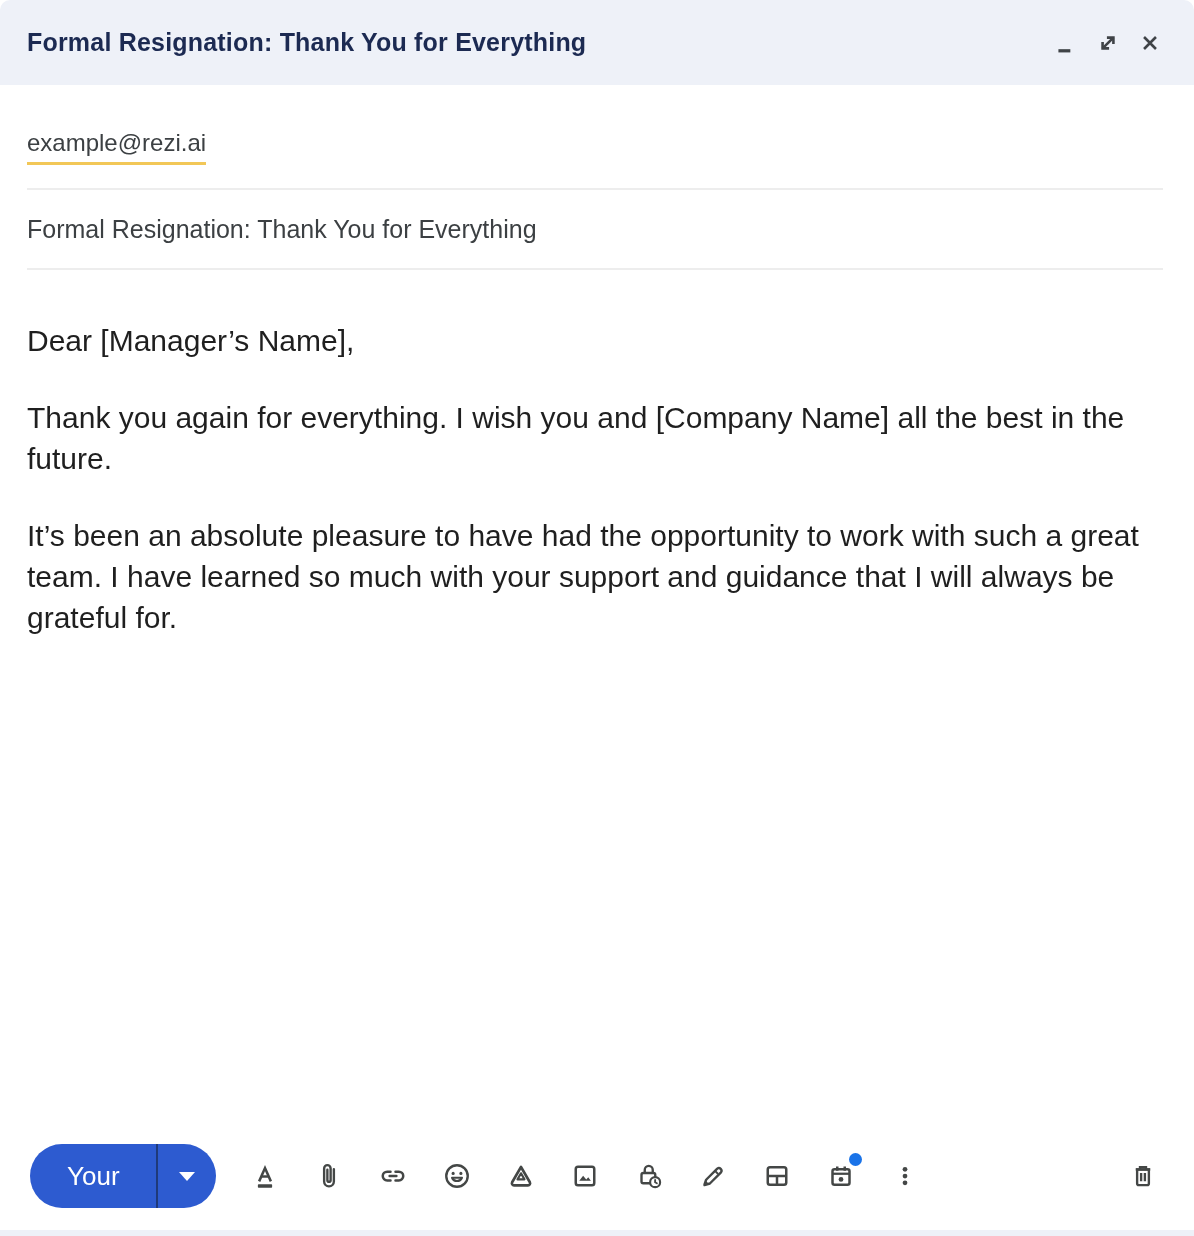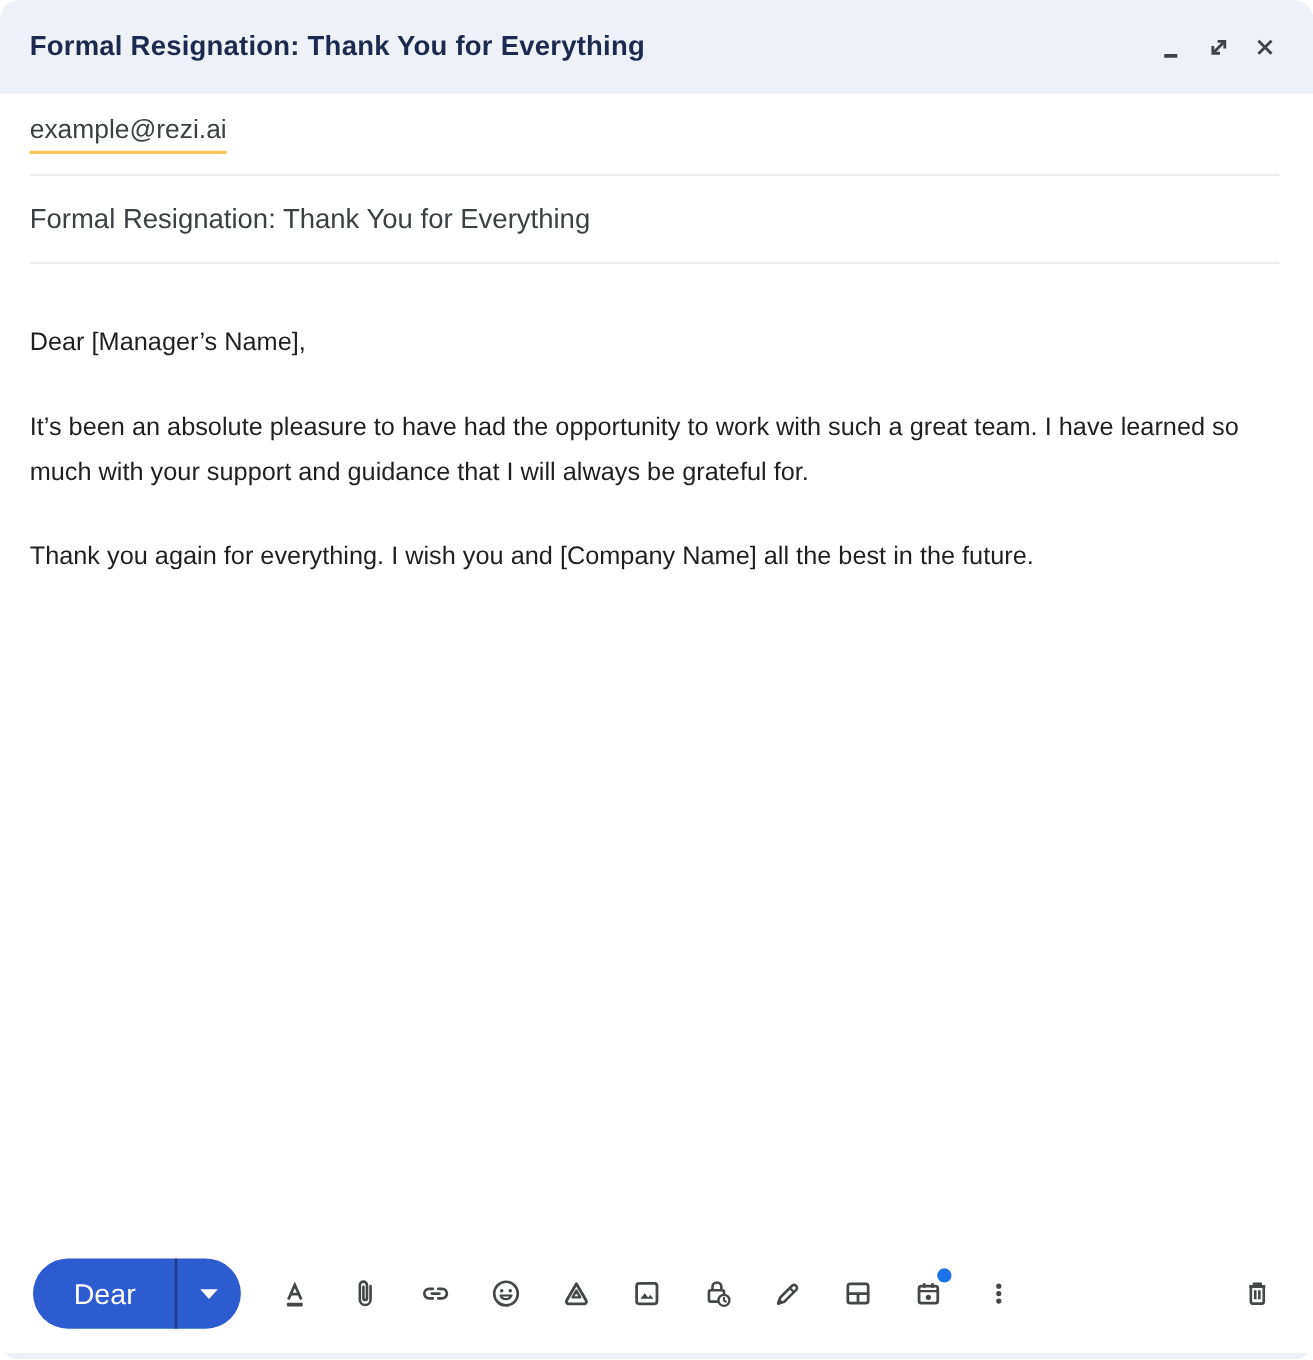--- a/index.html
+++ b/index.html
@@ -3,40 +3,40 @@
 <meta charset="utf-8">
 <style>
   :root{
     --send-blue:#2d5bd0; --send-divider:#1f3a7a; --header-bg:#eef1f8;
     --chip-underline:#f2c757; --notify-dot:#1a73e8; --icon-gray:#444746;
     --title-navy:#1c2a52; --divider:#ededed; --field-text:#3c4043; --body-text:#1f1f1f;
   }
   *{margin:0;padding:0;box-sizing:border-box;}
   html,body{background:#fff;}
   body{font-family:"Liberation Sans","DejaVu Sans",sans-serif;}
-  .window{position:relative;width:1194px;height:1236px;background:#fff;overflow:hidden;border-radius:18px;}
+  .window{position:relative;width:1194px;height:1236px;background:#fff;overflow:hidden;}
 
   
   .header{height:85px;background:var(--header-bg);display:flex;align-items:center;
     padding:0 30px 0 27px;border-radius:10px 10px 0 0;}
   .header h1{font-size:25px;font-weight:700;color:var(--title-navy);letter-spacing:.2px;}
   .win-controls{margin-left:auto;display:flex;align-items:center;gap:14px;}
   .win-btn{background:none;border:none;width:28px;height:28px;display:flex;align-items:center;
     justify-content:center;cursor:pointer;color:#3f4347;}
 
   
   .field{margin:0 31px 0 27px;border-bottom:2px solid var(--divider);}
-  .recipients{height:75px;display:flex;align-items:center;}
+  .recipients{height:85px;display:flex;align-items:center;margin-top:20px;}
   .chip{font-size:24px;color:var(--field-text);padding-bottom:5px;
     border-bottom:3px solid var(--chip-underline);cursor:pointer;}
   .subject{height:80px;display:flex;align-items:center;}
   .subject span{font-size:25px;color:var(--field-text);}
 
   
-  .message{padding:50px 27px 0 27px;font-size:23px;line-height:41px;color:var(--body-text);cursor:text;}
+  .message{padding:50px 27px 0 27px;font-size:30px;line-height:41px;color:var(--body-text);cursor:text;}
   .para{margin-bottom:36px;}
 
   
   .toolbar{position:absolute;left:0;right:0;bottom:26px;height:68px;display:flex;align-items:center;}
   .send-group{margin-left:30px;height:64px;border-radius:32px;background:var(--send-blue);
     display:flex;align-items:stretch;overflow:hidden;flex:0 0 auto;}
   .send-main{border:none;background:transparent;color:#fff;font-size:26px;font-weight:500;
     font-family:inherit;padding:0 36px 0 37px;cursor:pointer;}
   .send-sep{width:2px;background:var(--send-divider);}
   .send-more{border:none;background:transparent;width:58px;display:flex;align-items:center;
@@ -86,27 +86,27 @@
   <div class="field recipients">
     <span class="chip">example@rezi.ai</span>
   </div>
 
   <div class="field subject">
     <span>Formal Resignation: Thank You for Everything</span>
   </div>
 
   <div class="message" id="message-body">
       <div class="para">Dear [Manager’s Name],</div>
+      <div class="para">Thank you again for everything. I wish you and [Company Name] all the best in the future.</div>
       <div class="para">It’s been an absolute pleasure to have had the opportunity to work with such a great team. I have learned so much with your support and guidance that I will always be grateful for.</div>
-      <div class="para">Thank you again for everything. I wish you and [Company Name] all the best in the future.</div>
     </div>
 
   <div class="toolbar">
     <div class="send-group">
-      <button class="send-main">Dear</button>
+      <button class="send-main">Your</button>
       <div class="send-sep"></div>
       <button class="send-more">
         <span class="caret"></span>
       </button>
     </div>
 
     <div class="format-icons">
       <button class="icon-btn">
         <svg width="30" height="30" viewBox="0 0 24 24" fill="none" stroke="currentColor">
             <path d="M7.3 16.3L12 5.6l4.7 10.7" stroke-width="2"></path>

